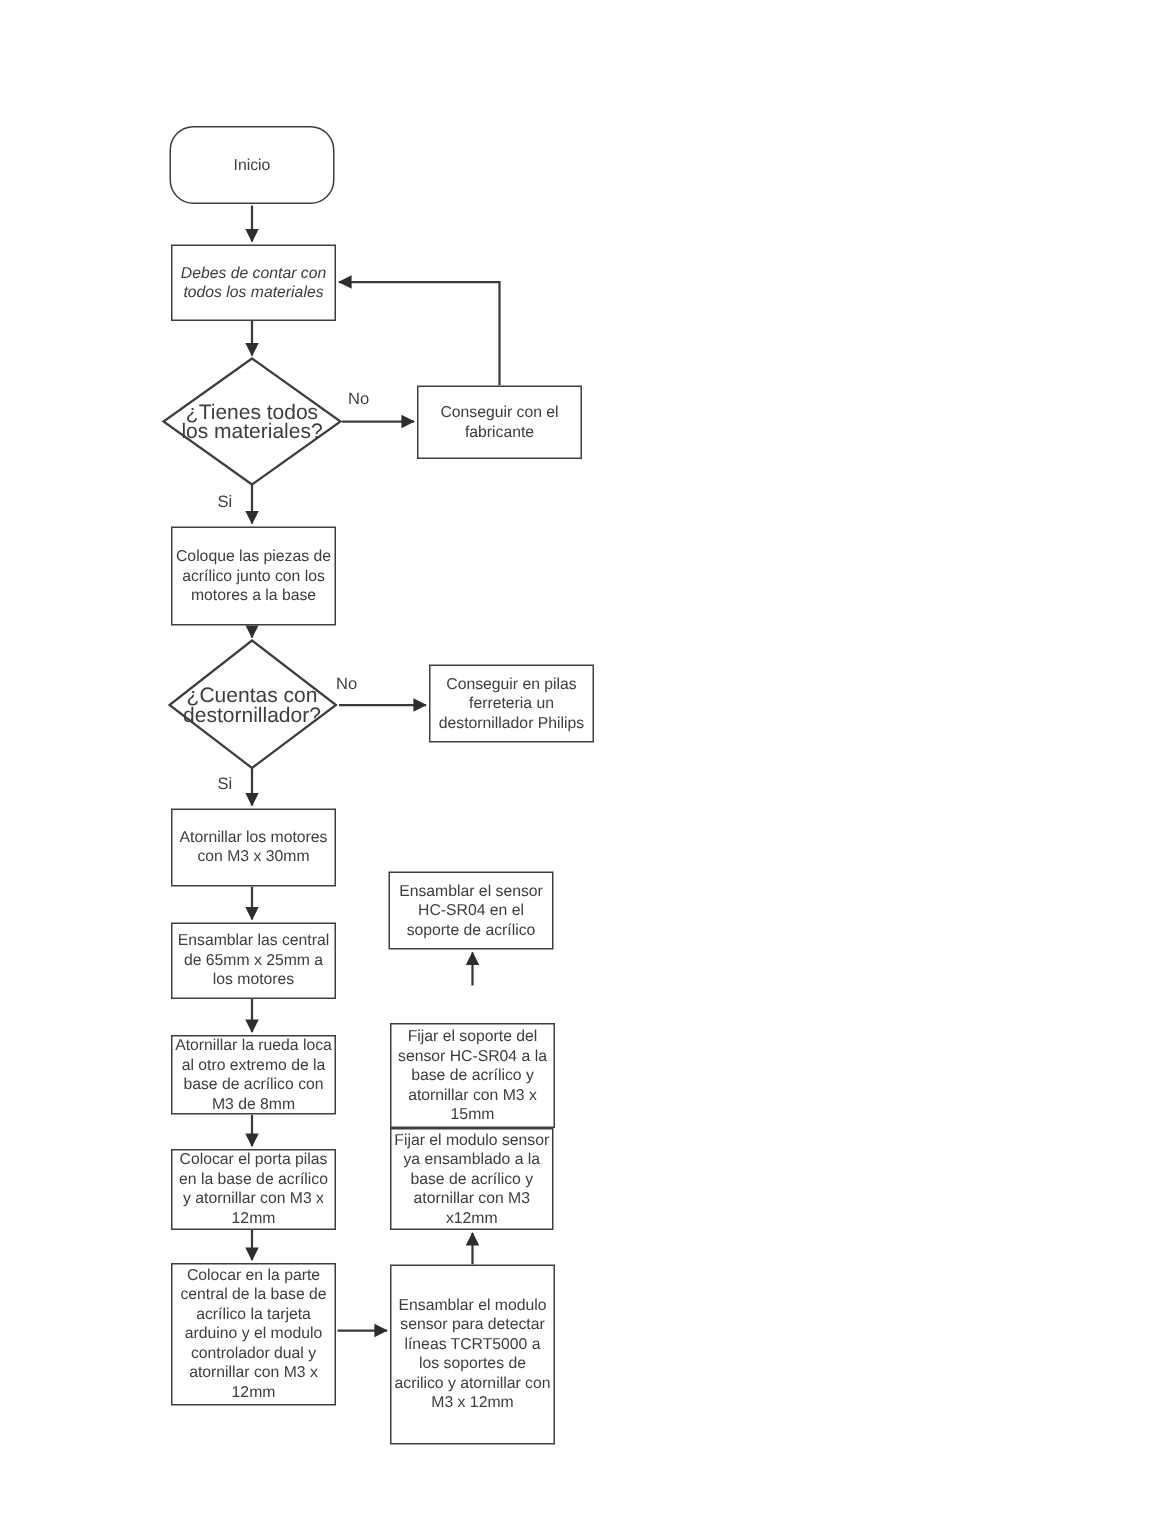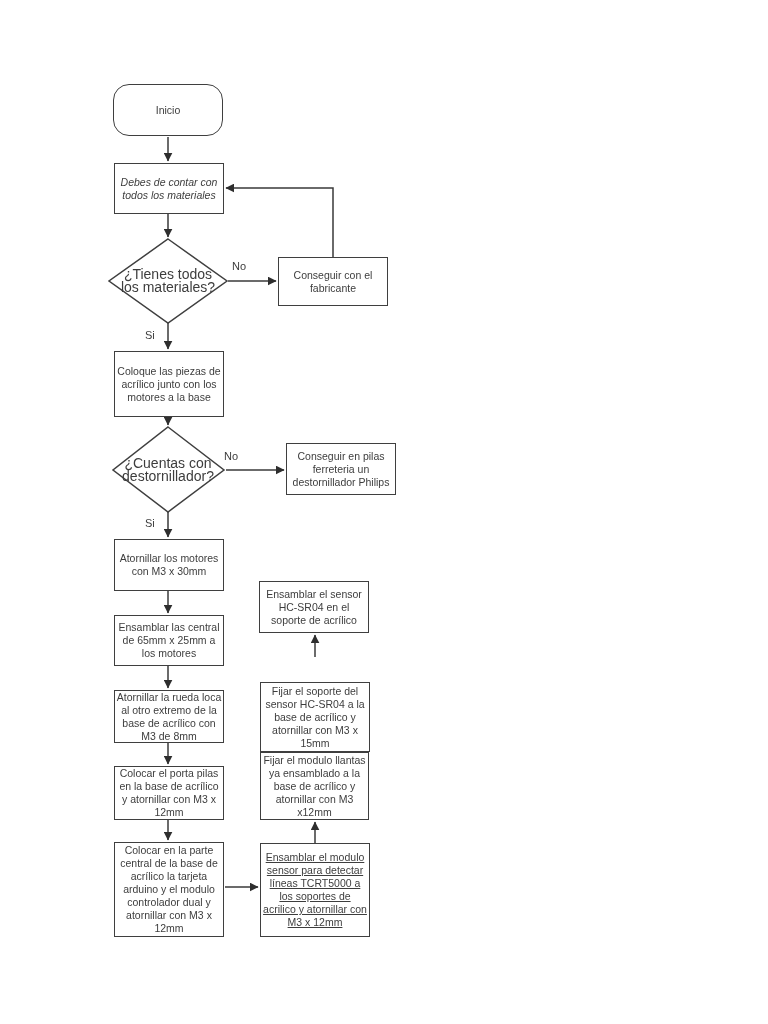--- a/index.html
+++ b/index.html
@@ -112,17 +112,17 @@
   <div class="node" style="left:114px; top:690px; width:110px; height:53px;">Atornillar la rueda loca al otro extremo de la base de acrílico con M3 de 8mm</div>
 
   <div class="node" style="left:114px; top:766px; width:110px; height:54px;">Colocar el porta pilas en la base de acrílico y atornillar con M3 x 12mm</div>
 
   <div class="node" style="left:114px; top:842px; width:110px; height:95px;">Colocar en la parte central de la base de acrílico la tarjeta arduino y el modulo controlador dual y atornillar con M3 x 12mm</div>
 
   <div class="node" style="left:259px; top:581px; width:110px; height:52px;">Ensamblar el sensor HC-SR04 en el soporte de acrílico</div>
 
   <div class="node" style="left:260px; top:657px; width:110px; height:70px;margin-top:25px;">Fijar el soporte del sensor HC-SR04 a la base de acrílico y atornillar con M3 x 15mm</div>
 
-  <div class="node" style="left:260px; top:752px; width:109px; height:68px;">Fijar el modulo llantas ya ensamblado a la base de acrílico y atornillar con M3 x12mm</div>
+  <div class="node" style="left:260px; top:752px; width:109px; height:68px;">Fijar el modulo sensor ya ensamblado a la base de acrílico y atornillar con M3 x12mm</div>
 
-  <div class="node" style="left:260px; top:843px; width:110px; height:94px;text-decoration:underline;">Ensamblar el modulo sensor para detectar líneas TCRT5000 a los soportes de acrilico y atornillar con M3 x 12mm</div>
+  <div class="node" style="left:260px; top:843px; width:110px; height:120px;">Ensamblar el modulo sensor para detectar líneas TCRT5000 a los soportes de acrilico y atornillar con M3 x 12mm</div>
 
 </div>
 
 </body></html>

